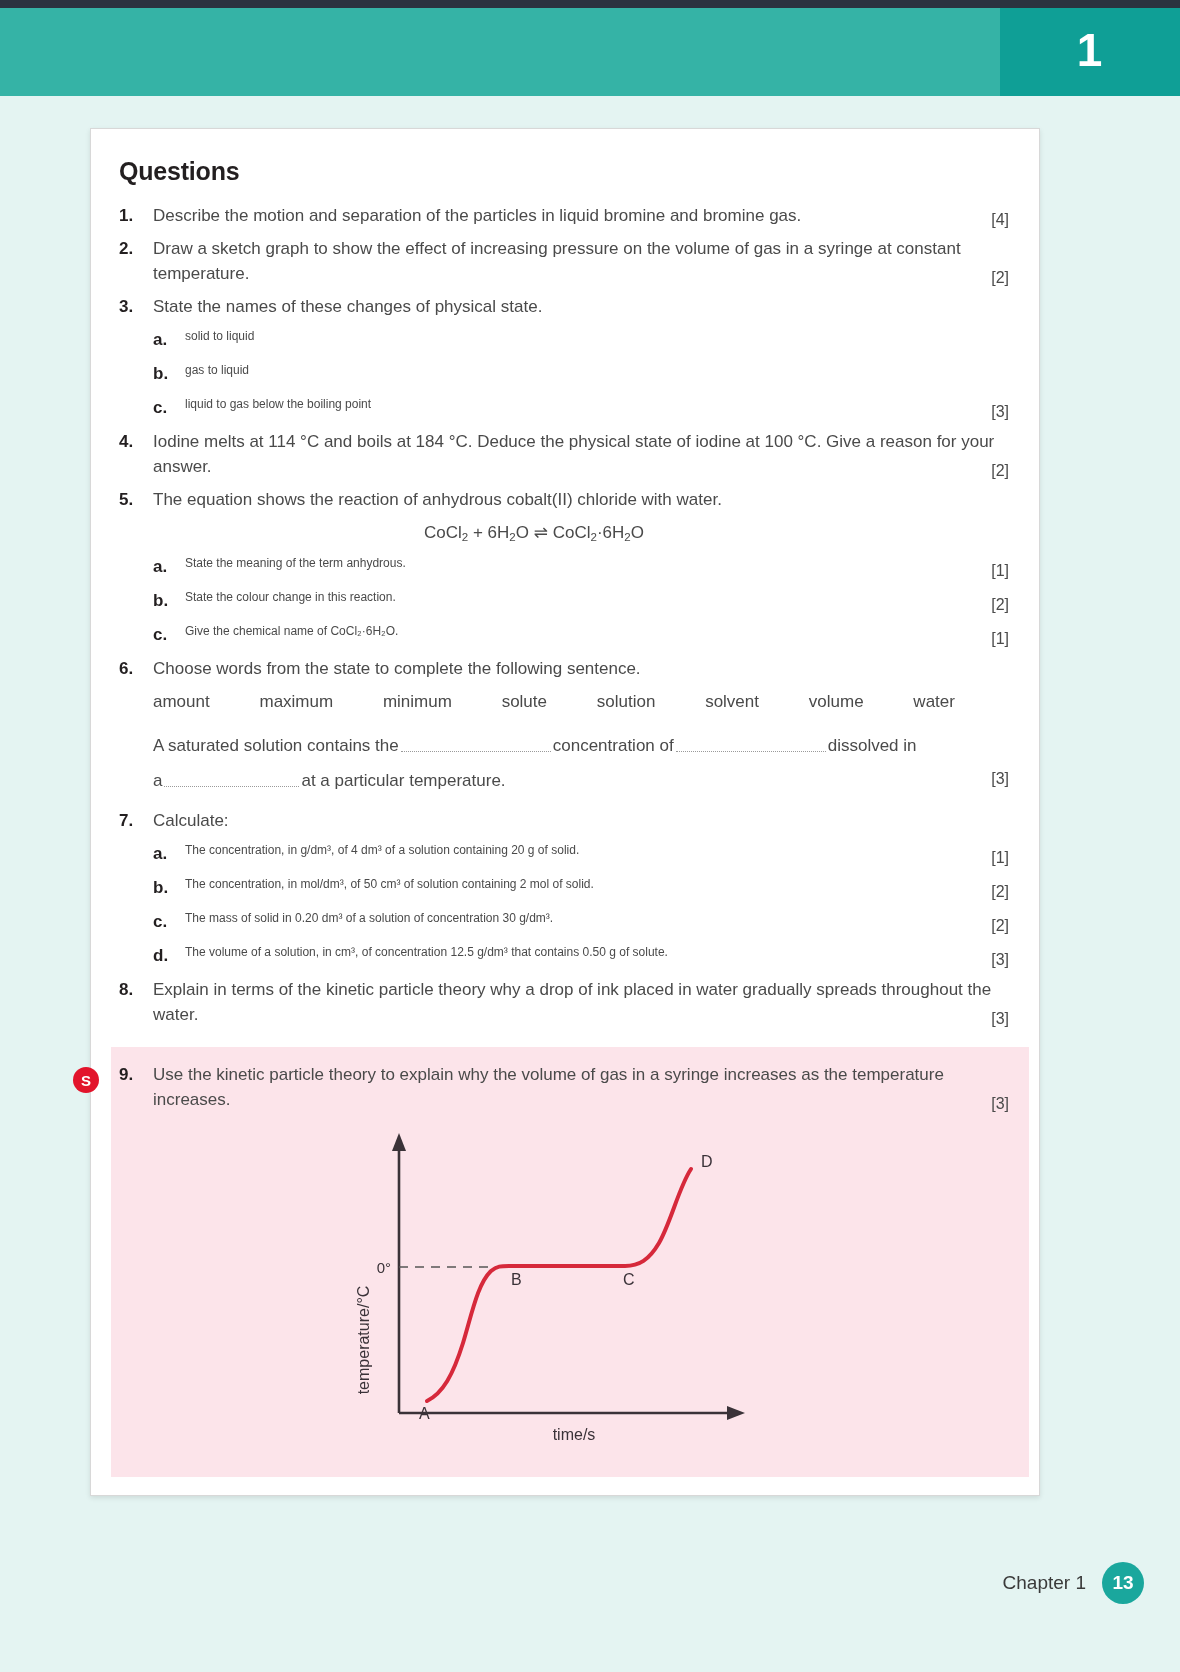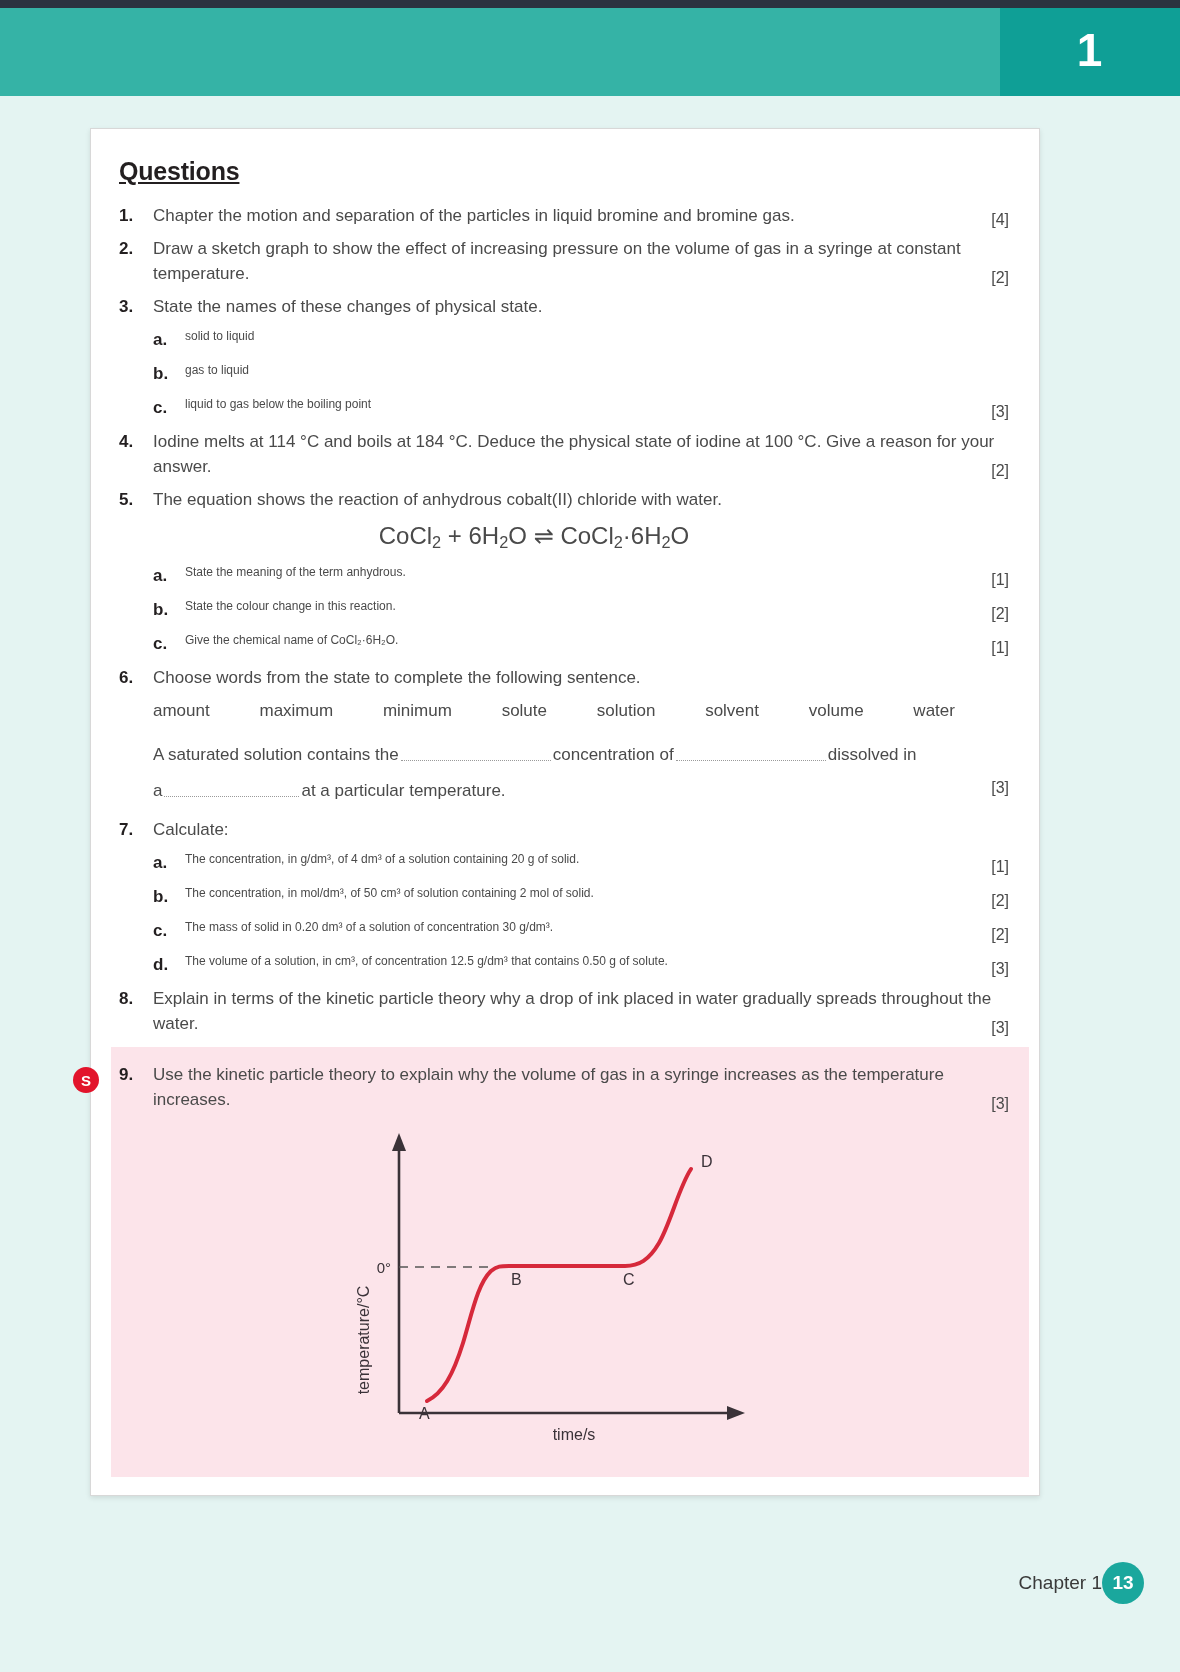--- a/index.html
+++ b/index.html
@@ -64,21 +64,20 @@
     padding: 28px 30px 0 28px;
     height: 100%;
   }
 
   .qtitle {
     font-size: 25px;
     font-weight: bold;
     color: #231f20;
     margin-bottom: 18px;
     letter-spacing: -0.2px;
-    text-decoration: underline;
   }
 
   
   .q {
     display: flex;
     align-items: flex-start;
     position: relative;
     margin-bottom: 8px;
   }
   .q-num {
@@ -126,21 +125,21 @@
     font-size: 12px;
     color: #4a4a4a;
     line-height: 1.47;
     padding-right: 10px;
   }
 
   sub { font-size: 0.68em; vertical-align: -0.25em; }
 
   .equation {
     text-align: center;
-    font-size: 24px;
+    font-size: 17px;
     color: #4a4a4a;
     margin: 9px 0 12px 0;
     padding-right: 60px;
   }
 
   .wordlist {
     display: flex;
     justify-content: space-between;
     margin: 10px 34px 16px 34px;
     font-size: 17px;
@@ -202,21 +201,21 @@
   }
   .graph-svg { display: block; }
 
   
   .footer {
     position: absolute;
     right: 36px;
     bottom: 68px;
     display: flex;
     align-items: center;
-    gap: 0;
+    gap: 16px;
   }
   .footer-chapter {
     font-size: 19px;
     color: #3a3a3a;
   }
   .footer-page {
     width: 42px;
     height: 42px;
     border-radius: 50%;
     background: #1aa79d;
@@ -237,21 +236,21 @@
   <span class="header-chapter-num">1</span>
 </div>
 
 <div class="page-card">
   <div class="page-inner">
 
     <div class="qtitle">Questions</div>
 
     <div class="q">
       <div class="q-num">1.</div>
-      <div class="q-body">Chapter the motion and separation of the particles in liquid bromine and bromine gas.</div>
+      <div class="q-body">Describe the motion and separation of the particles in liquid bromine and bromine gas.</div>
       <div class="q-marks">[4]</div>
     </div>
 
     <div class="q">
       <div class="q-num">2.</div>
       <div class="q-body">Draw a sketch graph to show the effect of increasing pressure on the volume of gas in a syringe at constant temperature.</div>
       <div class="q-marks">[2]</div>
     </div>
 
     <div class="q">

